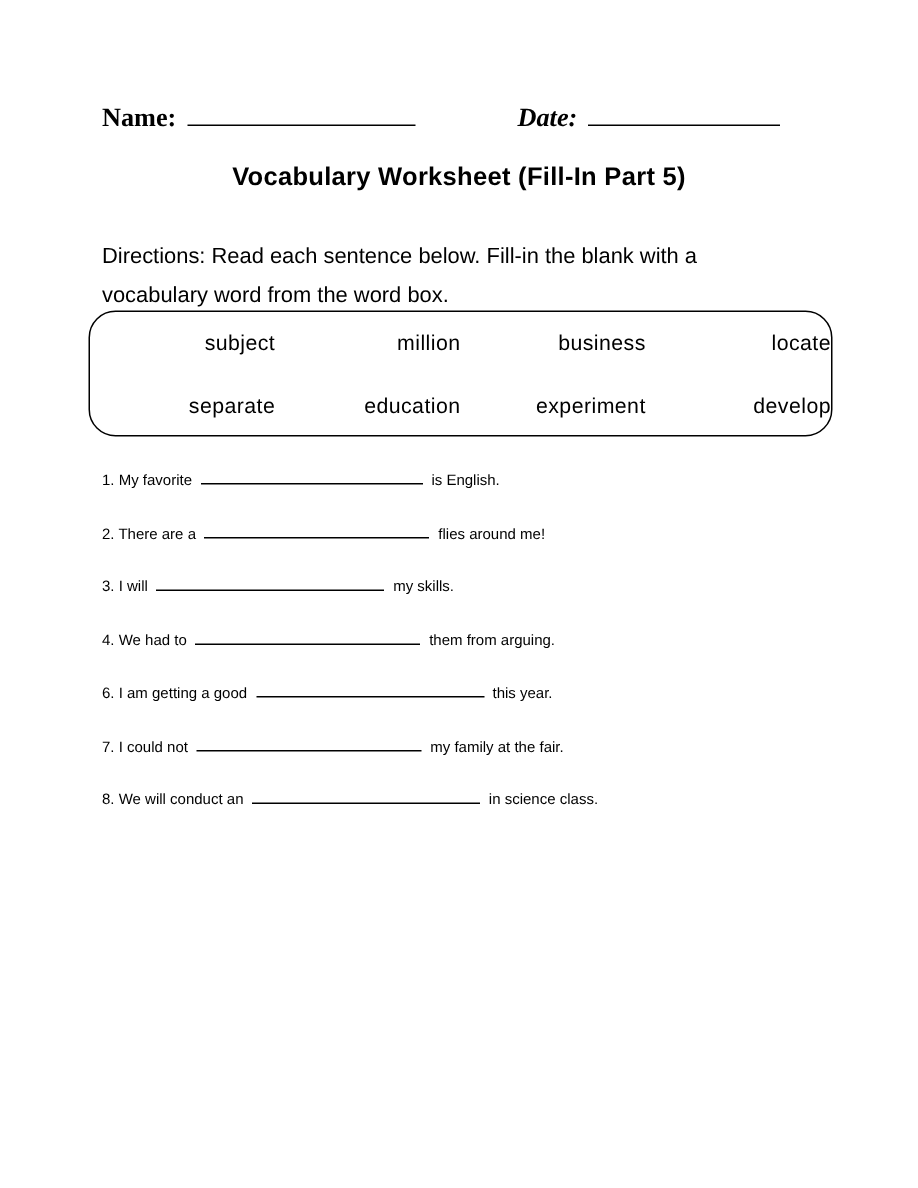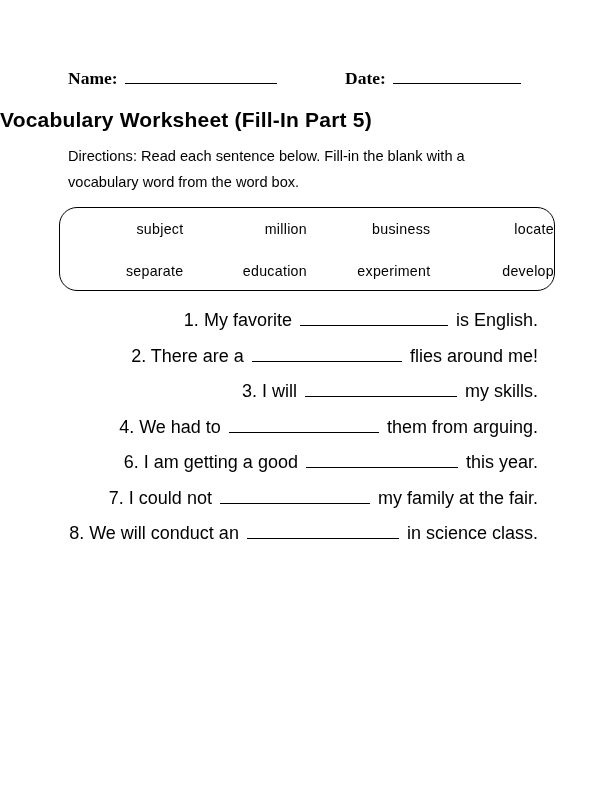--- a/index.html
+++ b/index.html
@@ -31,21 +31,21 @@
     width: 480px;
     height: 26px;
   }
   .field {
     position: absolute;
     display: flex;
     align-items: baseline;
     white-space: nowrap;
   }
   .field-name { left: 0px; top: 0px; }
-  .field-date { left: 277px; top: 0px; }
+  .field-date { left: 277px; top: 0px; font-style: italic; }
 
   .field-label {
     font-family: "Liberation Serif", serif;
     font-weight: bold;
     font-size: 17.5px;
     letter-spacing: 0px;
   }
   .field-rule {
     display: inline-block;
     border-bottom: 1.6px solid #000;
@@ -54,30 +54,31 @@
   }
   .rule-name { width: 152px; }
   .rule-date { width: 128px; }
 
   
   .title {
     position: absolute;
     left: 0;
     top: 108px;
     width: 612px;
-    font-size: 21px;
+    text-align: center;
+    font-size: 17px;
     font-weight: bold;
     letter-spacing: 0.2px;
   }
 
   
   .directions {
     position: absolute;
     left: 68px;
-    top: 143px;
+    top: 158px;
     width: 450px;
     font-size: 14.6px;
     line-height: 26px;
   }
 
   
   .word-box {
     position: absolute;
     left: 59px;
     top: 207px;
@@ -103,25 +104,24 @@
   .word-row-2 .word-cell { padding-left: 2px; }
 
   
   .questions {
     position: absolute;
     left: 68px;
     top: 308px;
     width: 470px;
   }
   .question {
-    font-size: 18px;
+    font-size: 10px;
     line-height: 25px;
     margin-bottom: 10.5px;
     white-space: normal;
-    text-align: right;
   }
   .q-blank {
     display: inline-block;
     border-bottom: 1.5px solid #000;
     height: 13px;
     vertical-align: baseline;
     margin: 0 3px;
   }
   .blank-w1 { width: 148px; }
   .blank-w2 { width: 150px; }

